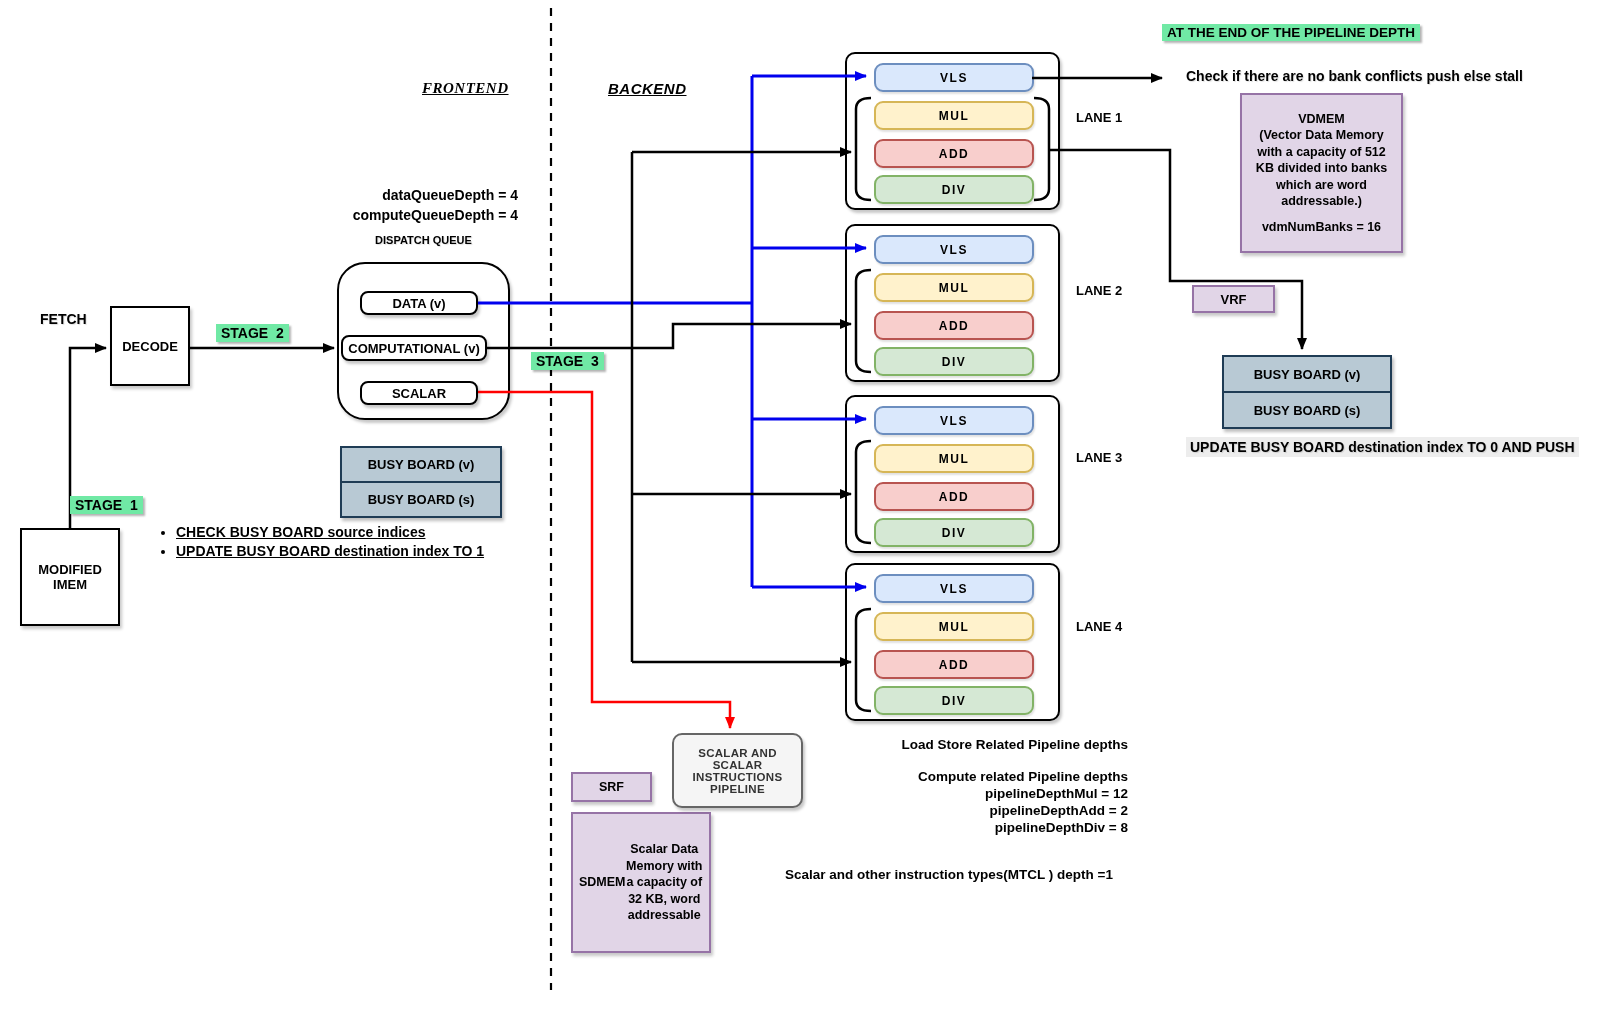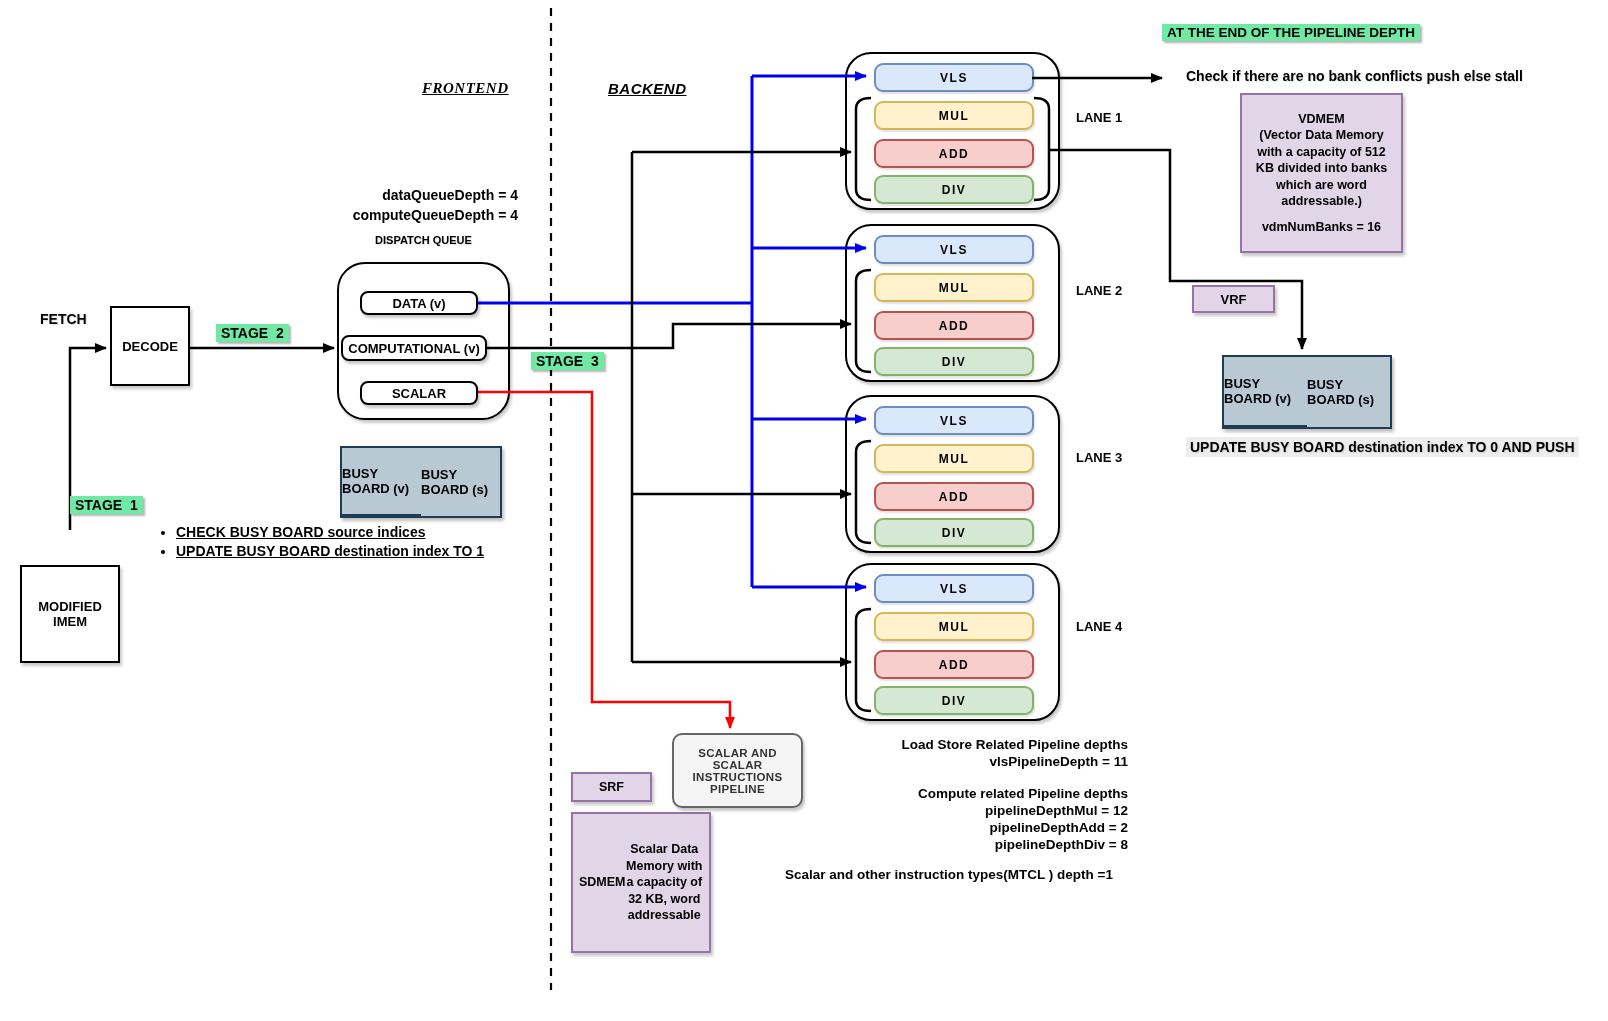--- a/index.html
+++ b/index.html
@@ -18,38 +18,38 @@
   .green-tag{
     position:absolute;background:#70E9A5;color:#000;font-weight:bold;font-size:14px;
     padding:1px 5px;z-index:4;white-space:pre;box-shadow:2px 2px 2px rgba(0,0,0,.3);
   }
   .section-head{position:absolute;font-weight:bold;font-style:italic;font-size:15px;
     text-decoration:underline;letter-spacing:.5px;z-index:2;}
   .queue-box{border-radius:28px;}
   .queue-item{border-radius:8px;font-size:13px;}
   .lane{
     position:absolute;left:845px;width:215px;height:158px;background:#fff;
-    border:2.5px solid #000;border-radius:26px;z-index:2;box-sizing:border-box;
+    border:2.5px solid #000;border-radius:10px;z-index:2;box-sizing:border-box;
     box-shadow:2px 3px 3px rgba(0,0,0,.22);
   }
   .unit{
     position:absolute;left:27px;width:160px;height:29px;border-radius:9px;
     border:2px solid;display:flex;align-items:center;justify-content:center;
     font-weight:bold;font-size:12px;letter-spacing:1.5px;box-sizing:border-box;
     box-shadow:1px 2px 2px rgba(0,0,0,.12);
   }
   .u-vls{top:9px;background:#DAE8FC;border-color:#6C8EBF;}
   .u-mul{top:47px;background:#FFF2CC;border-color:#D6B656;}
   .u-add{top:85px;background:#F8CECC;border-color:#B85450;}
   .u-div{top:121px;background:#D5E8D4;border-color:#82B366;}
   .lane-label{position:absolute;left:1076px;font-weight:bold;font-size:13px;z-index:2;}
   .purple{background:#E1D5E7;border:2px solid #9673A6;}
   .bb{
     position:absolute;box-sizing:border-box;border:2.5px solid #1F3C55;background:#B8C9D4;
-    z-index:2;display:flex;flex-direction:row;box-shadow:2px 3px 3px rgba(0,0,0,.25);
+    z-index:2;display:flex;flex-direction:column;box-shadow:2px 3px 3px rgba(0,0,0,.25);
   }
   .bb-row{flex:1;display:flex;align-items:center;justify-content:center;
     font-weight:bold;font-size:13px;color:#000;}
   .bb-row:first-child{border-bottom:2.5px solid #1F3C55;}
   .bullets{position:absolute;z-index:2;font-weight:bold;font-size:14px;}
   .bullets ul{margin:0;padding-left:18px;}
   .bullets li{margin-bottom:3px;white-space:nowrap;}
   .ralign{position:absolute;z-index:2;font-weight:bold;font-size:13.5px;
     text-align:right;line-height:17px;white-space:nowrap;}
   .memo-body{font-size:12.5px;line-height:1.32;}
@@ -103,21 +103,21 @@
       <path d="M871,270 Q856,270 856,281 L856,361 Q856,372 871,372"></path>
       <path d="M871,441 Q856,441 856,452 L856,532 Q856,543 871,543"></path>
       <path d="M871,609 Q856,609 856,620 L856,700 Q856,711 871,711"></path>
     </g>
   </svg>
 
   <div class="note" style="left:40px;top:311px;">FETCH</div>
 
   <div class="box" style="left:110px;top:306px;width:80px;height:80px;font-size:13px;">DECODE</div>
 
-  <div class="box" style="left:20px;top:528px;width:100px;height:98px;font-size:13px;padding:4px;margin-top:37px;">MODIFIED IMEM</div>
+  <div class="box" style="left:20px;top:528px;width:100px;height:98px;font-size:13px;padding:4px;">MODIFIED IMEM</div>
 
   <div class="green-tag" style="left:70px;top:496px;">STAGE  1</div>
   <div class="green-tag" style="left:216px;top:324px;">STAGE  2</div>
   <div class="green-tag" style="left:531px;top:352px;">STAGE  3</div>
 
   <div class="section-head" style="left:422px;top:80px;font-family:Liberation Serif, serif;">FRONTEND</div>
   <div class="section-head" style="left:608px;top:80px;">BACKEND</div>
 
   <div class="ralign" style="left:300px;top:185px;width:218px;font-size:14px;line-height:20px;">
     <div>dataQueueDepth = 4</div>
@@ -198,21 +198,20 @@
   <div class="box purple" style="left:571px;top:812px;width:140px;height:141px;flex-direction:row;padding:6px;">
     <div class="memo-body">SDMEM</div>
     <div class="memo-body">Scalar Data Memory with a capacity of 32 KB, word addressable</div>
   </div>
 
   <div class="box" style="left:672px;top:733px;width:131px;height:75px;border-radius:10px;
        background:#F5F5F5;border-color:#666;color:#333;font-size:11.5px;padding:3px;letter-spacing:.3px;">SCALAR AND SCALAR INSTRUCTIONS PIPELINE</div>
 
   <div class="ralign" style="left:728px;top:736px;width:400px;">
     <div>Load Store Related Pipeline depths</div>
-    <div>vlsPipelineDepth = 11</div>
     <div style="height:15px;"></div>
     <div>Compute related Pipeline depths</div>
     <div>pipelineDepthMul = 12</div>
     <div>pipelineDepthAdd = 2</div>
     <div>pipelineDepthDiv = 8</div>
   </div>
   <div class="ralign" style="left:713px;top:866px;width:400px;">Scalar and other instruction types(MTCL ) depth =1</div>
 
 </div>
 

